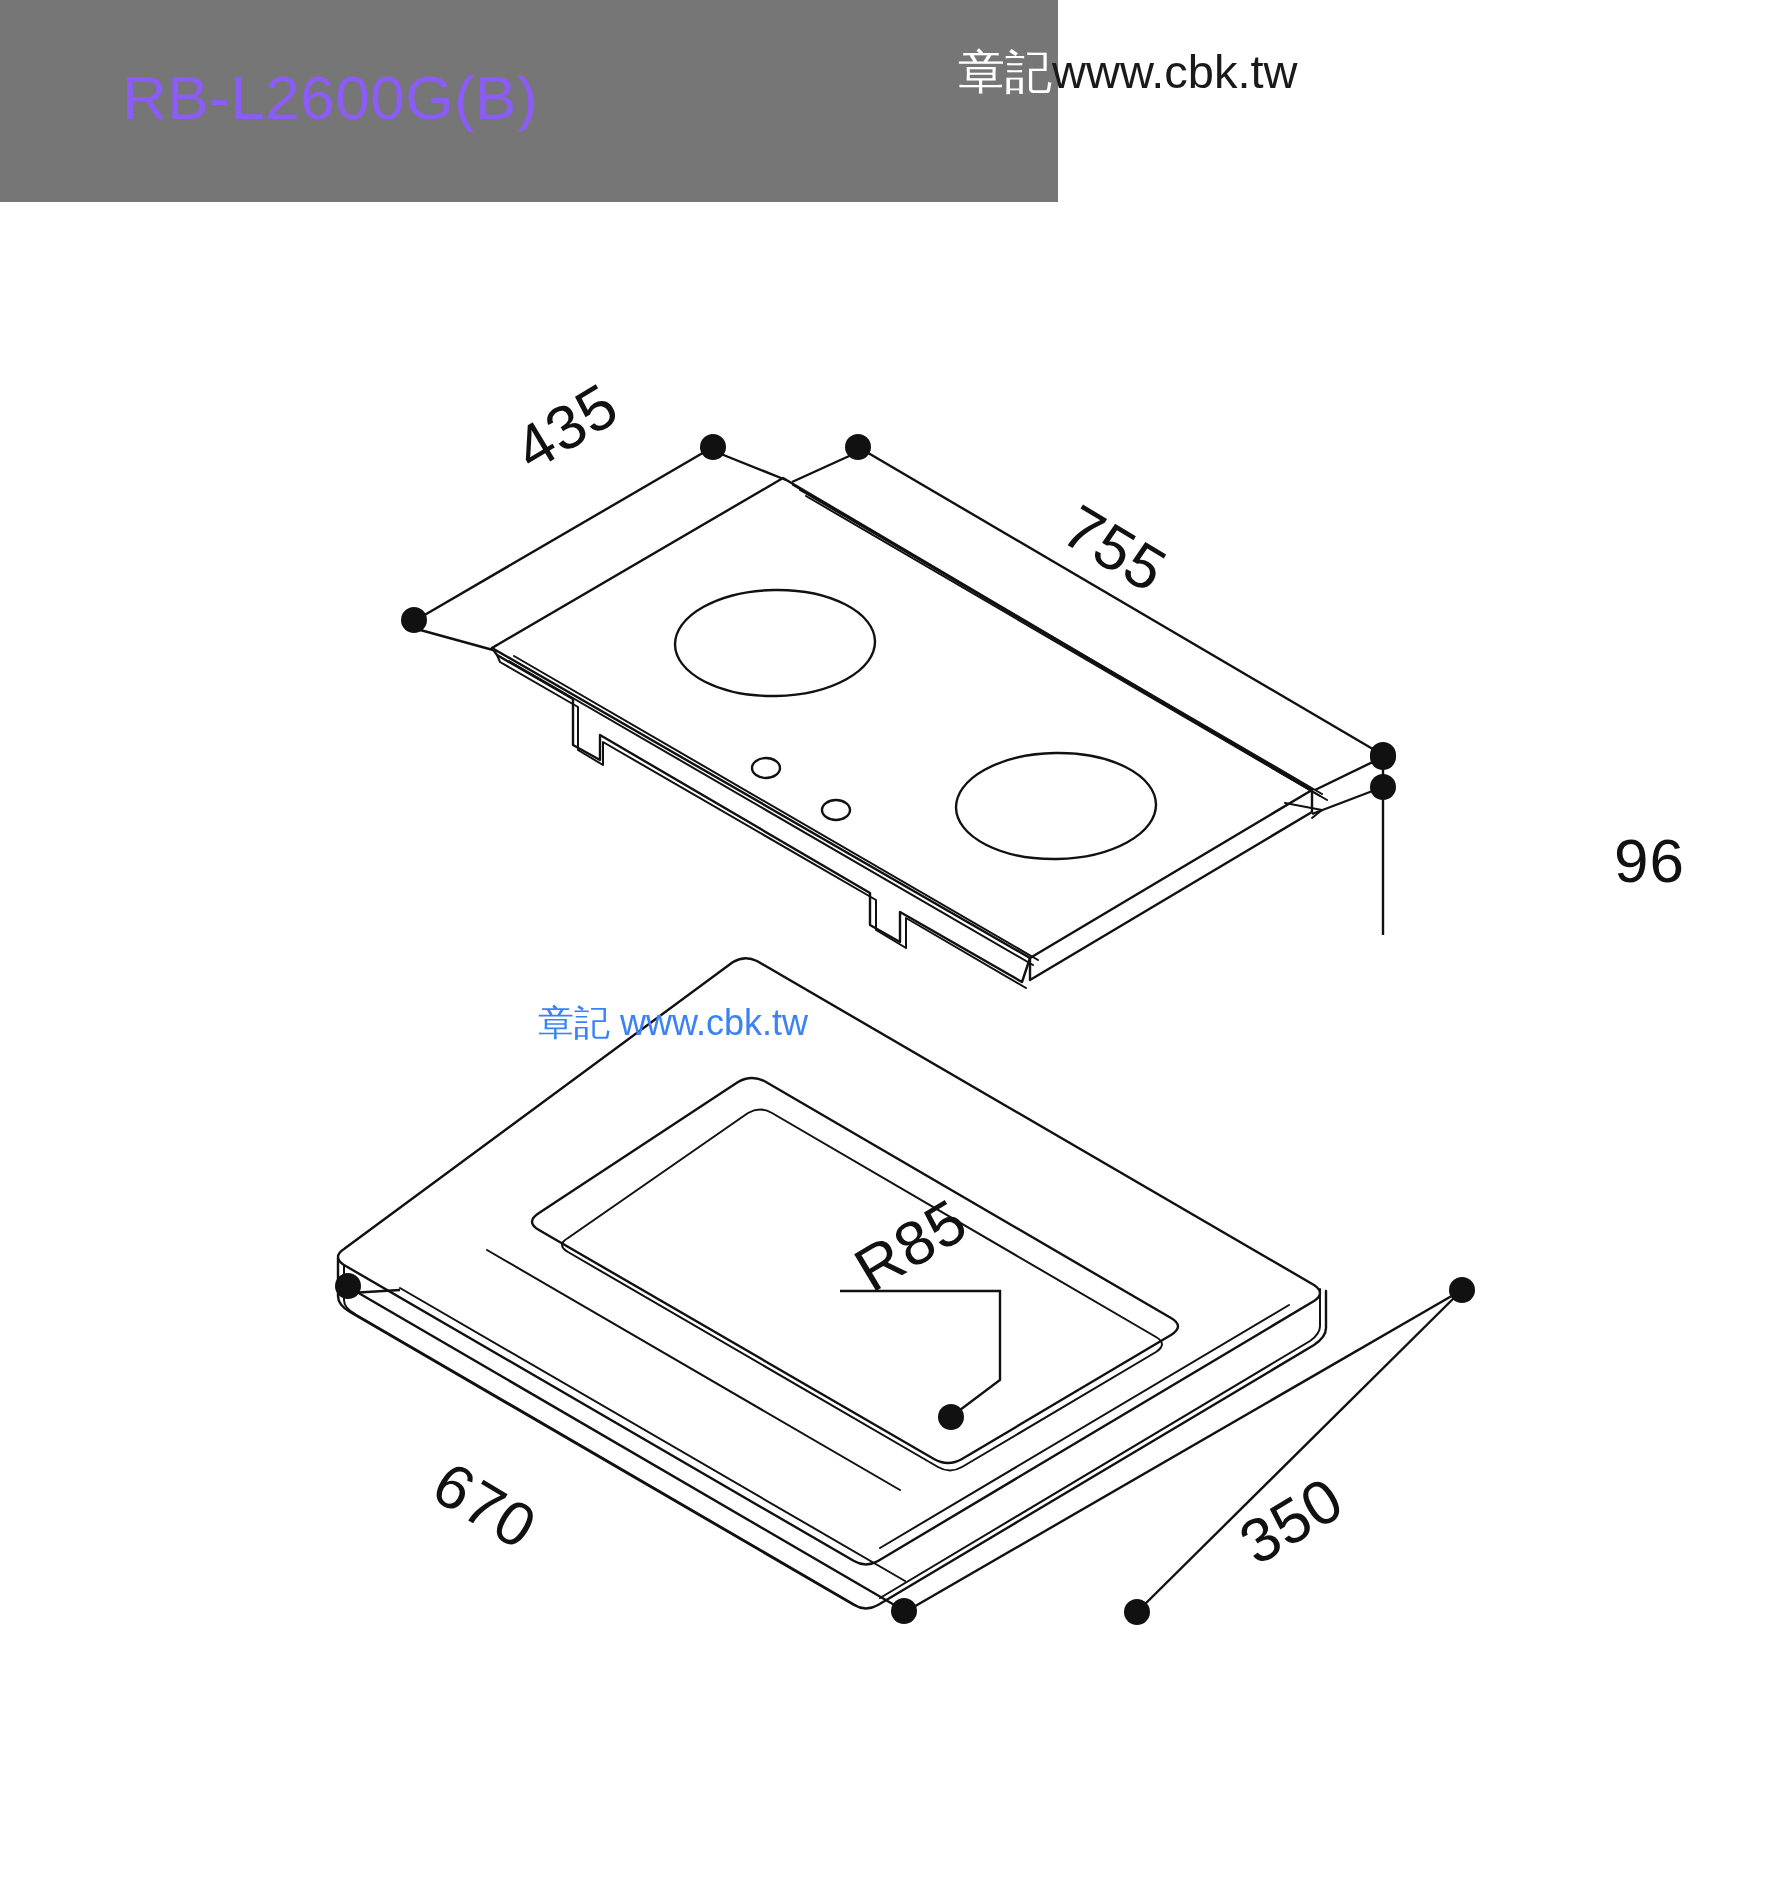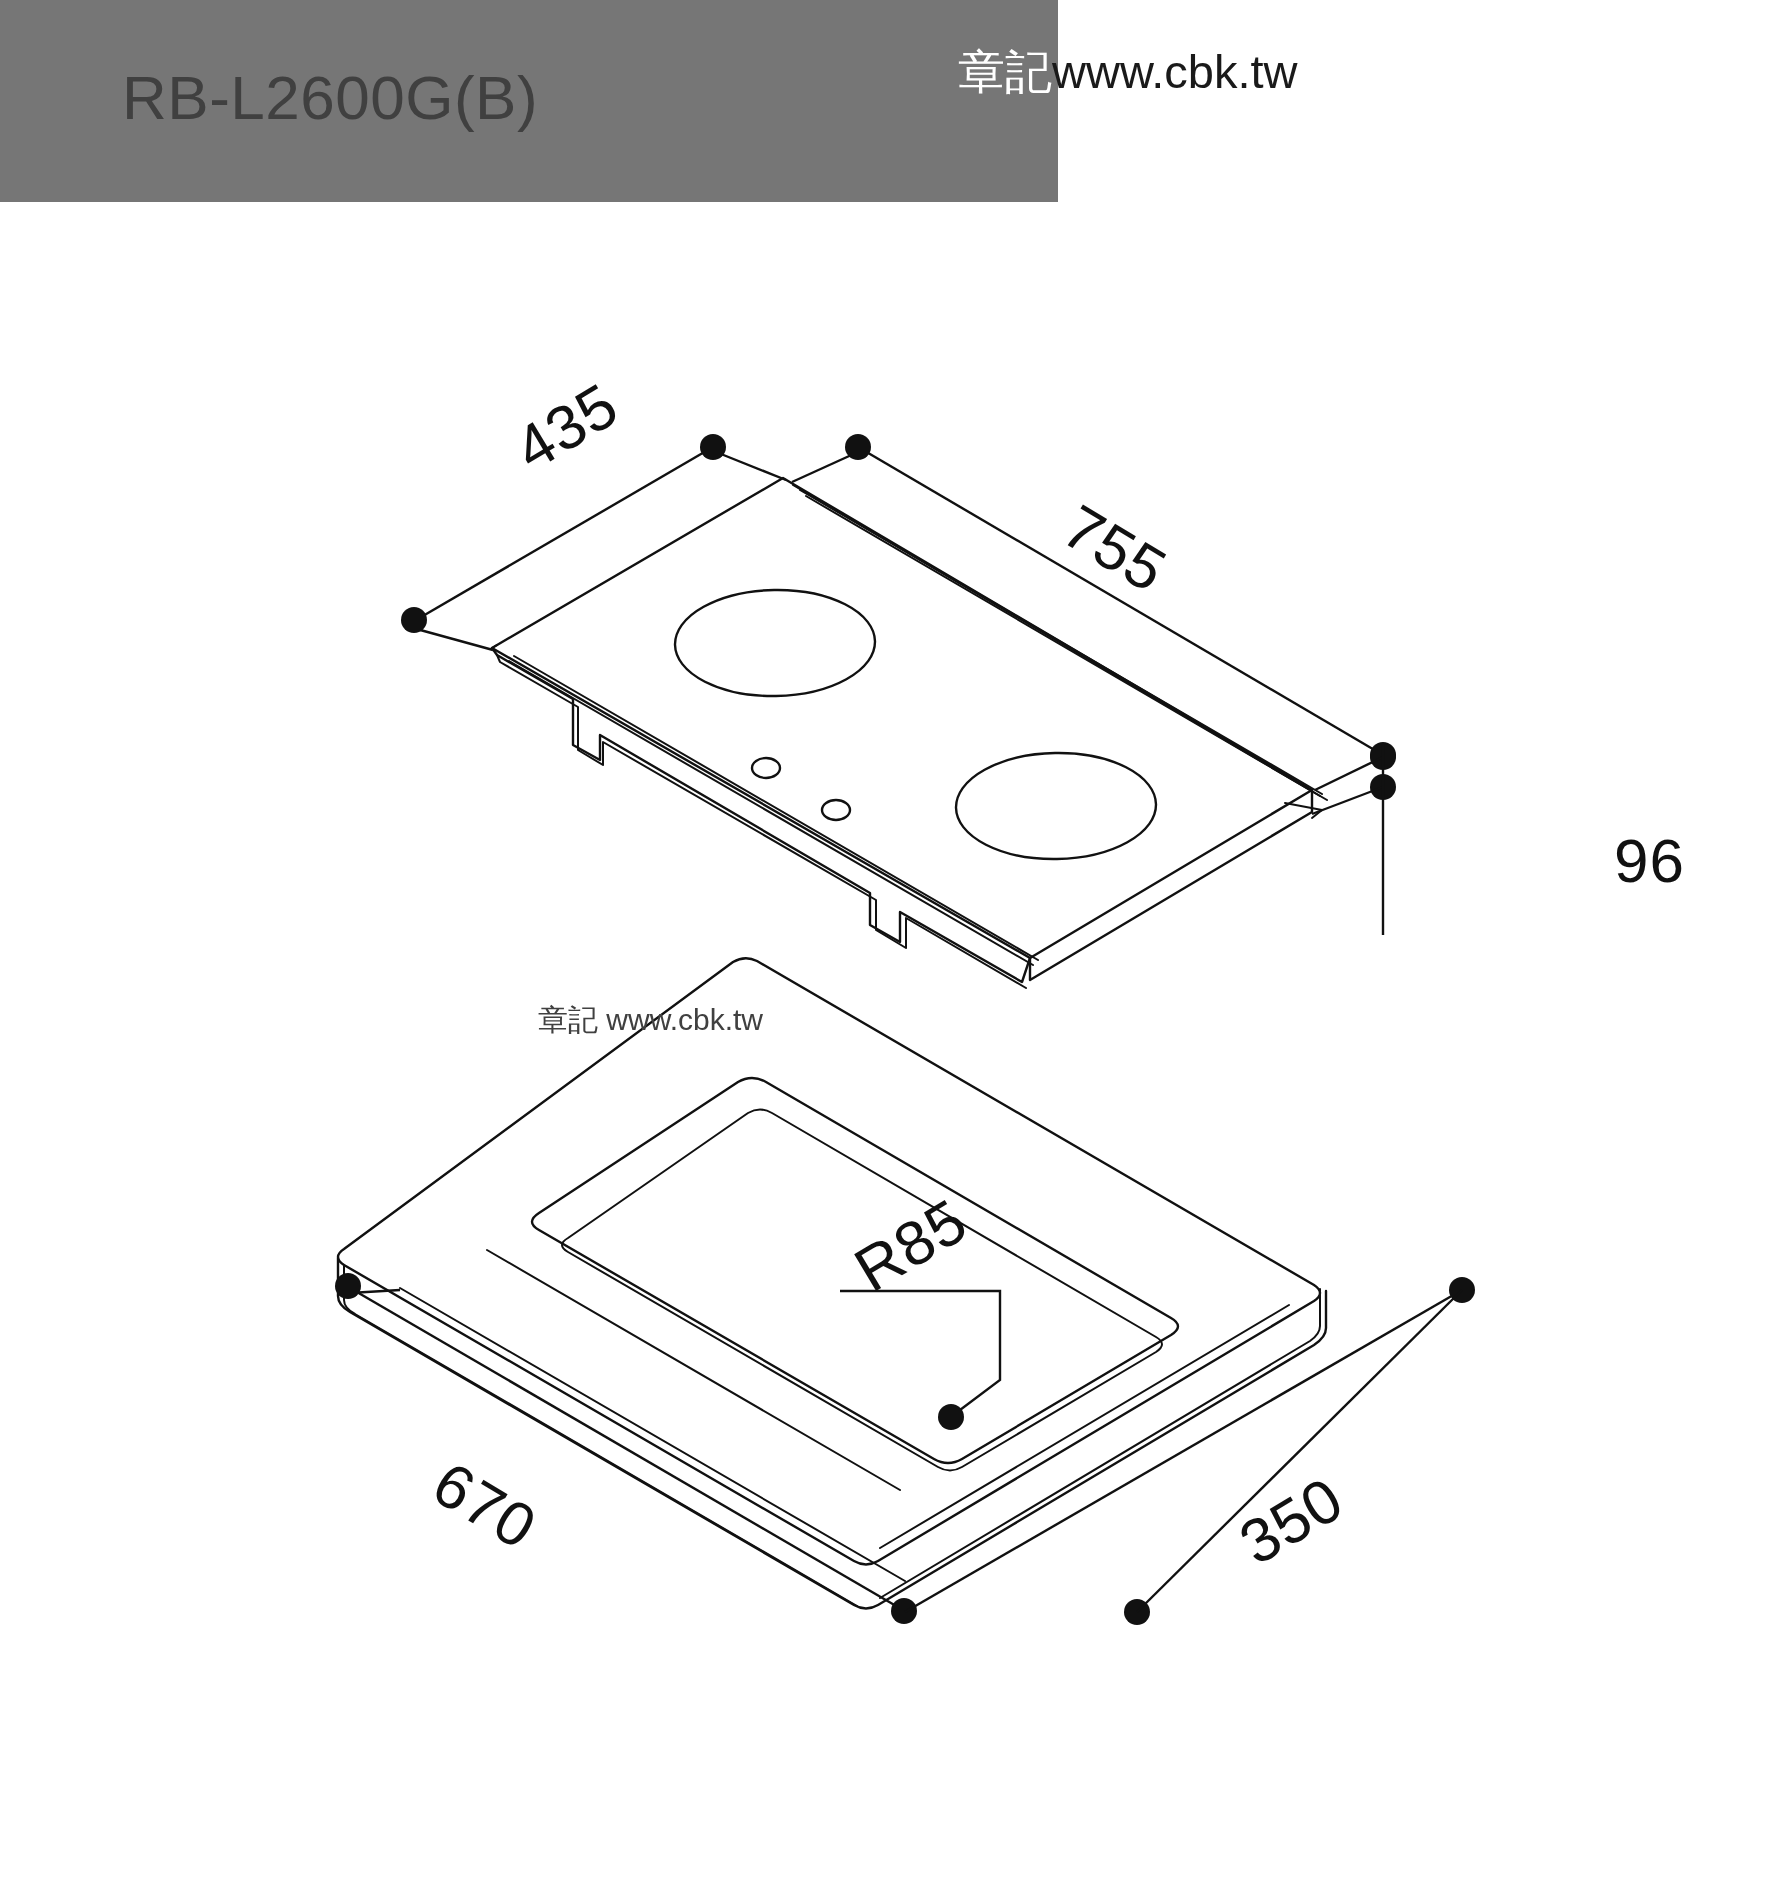--- a/index.html
+++ b/index.html
@@ -22,21 +22,21 @@
     top: 0;
     width: 1058px;
     height: 202px;
     background: #767676;
   }
   #header-title {
     position: absolute;
     left: 122px;
     top: 62px;
     font-size: 62px;
-    color: #404040;
+    color: #8b5cf6;
     letter-spacing: 0.5px;
     white-space: nowrap;
     font-weight: 400;
   }
 
   
   #watermark-top {
     position: absolute;
     left: 958px;
     top: 48px;
@@ -50,22 +50,22 @@
   }
   #watermark-top .wm-url {
     color: #1a1a1a;
   }
 
   
   #watermark-mid {
     position: absolute;
     left: 538px;
     top: 1005px;
-    font-size: 30px;
-    color: #404040;
+    font-size: 36px;
+    color: #3b82f6;
     white-space: nowrap;
     font-weight: 400;
     line-height: 1;
   }
 
   
   #drawing {
     position: absolute;
     left: 0;
     top: 0;

